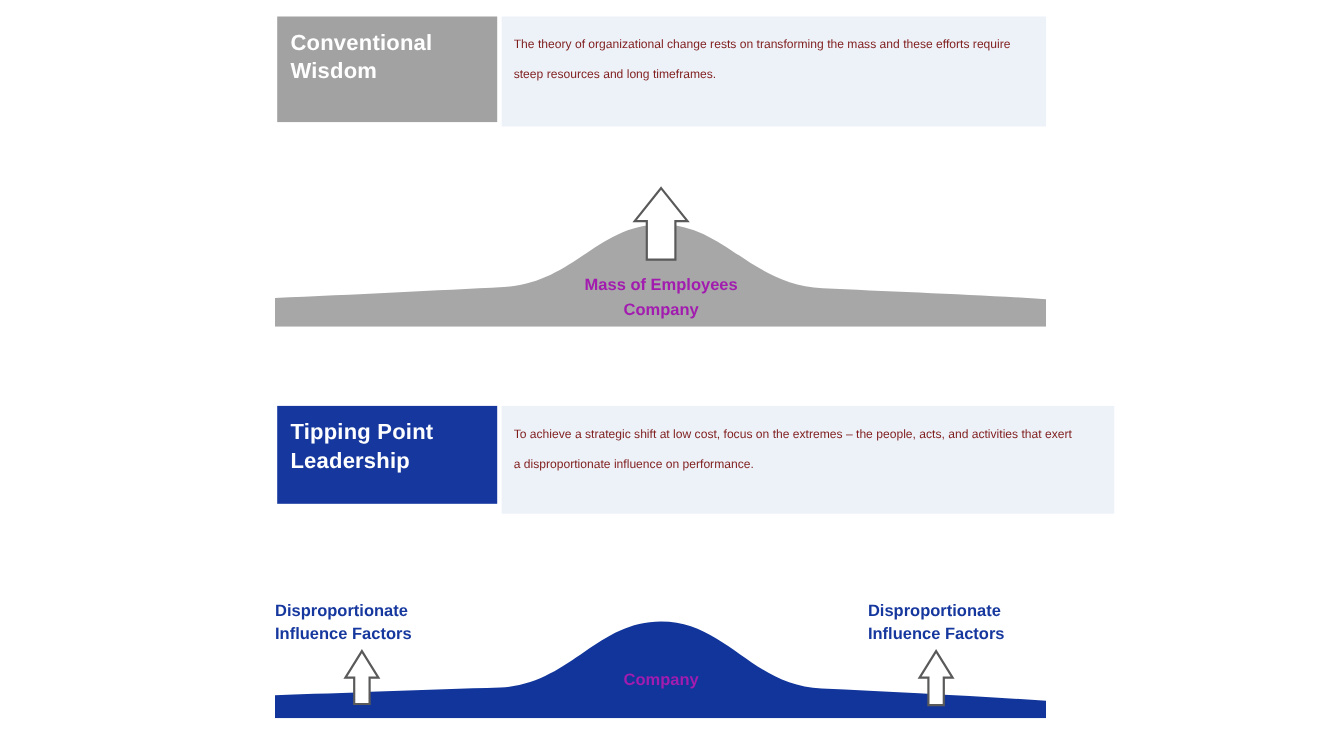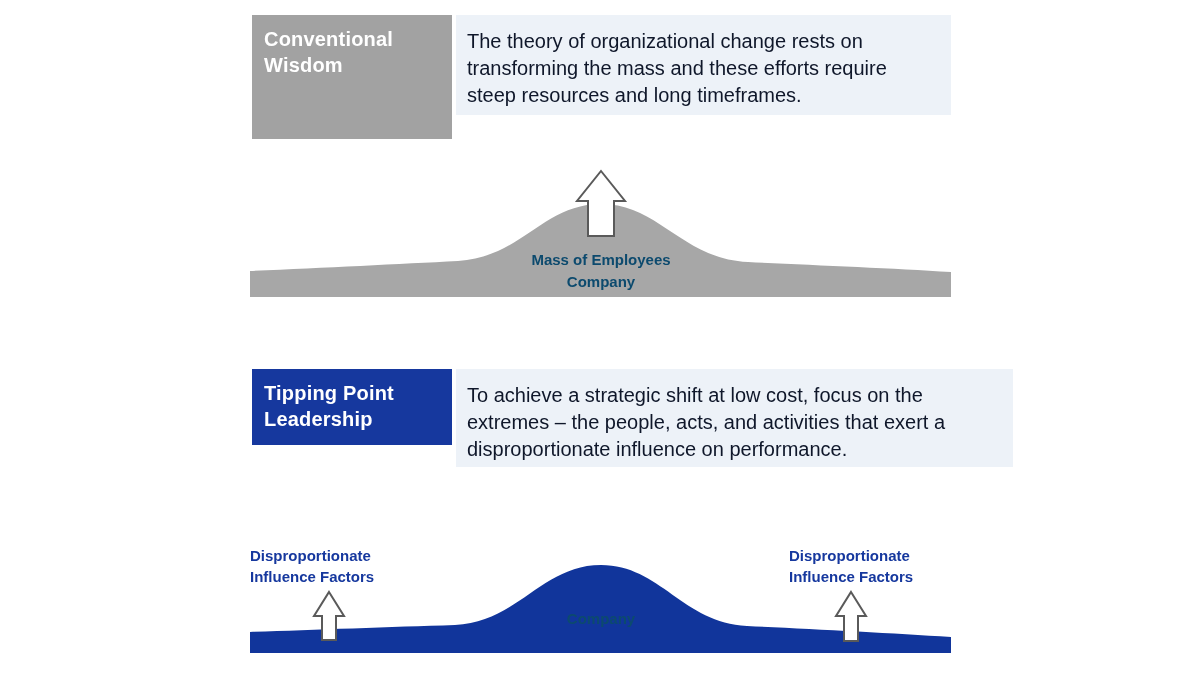--- a/index.html
+++ b/index.html
@@ -15,44 +15,44 @@
   
   .header-box{
     box-sizing:border-box;
     padding:11px 12px;
     color:#ffffff;
     font-size:20px;
     font-weight:bold;
     line-height:26px;
     letter-spacing:.2px;
   }
-  .header-box.gray{left:252px;top:15px;width:200px;height:124px;}
-  .header-box.blue{left:252px;top:369px;width:200px;height:76px;}
+  .header-box.gray{left:252px;top:15px;width:200px;height:96px;}
+  .header-box.blue{left:252px;top:369px;width:200px;height:89px;}
 
   
   .desc-panel{
     box-sizing:border-box;
     padding:13px 30px 12px 11px;
-    font-size:20px;
+    font-size:11px;
     line-height:27px;
-    color:#0f172a;
+    color:#7f1d1d;
   }
   .desc-panel.first{left:456px;top:15px;width:495px;height:100px;}
   .desc-panel.second{left:456px;top:369px;width:557px;height:98px;}
 
   
   svg{display:block;}
   .hill-svg-top{left:250px;top:168px;}
   .hill-svg-bottom{left:250px;top:540px;}
   .block-arrow{fill:#ffffff;stroke:#5a5a5a;stroke-width:2;stroke-linejoin:miter;}
 
   .hill-label{
     text-align:center;
     font-weight:bold;
-    color:#0c4a6e;
+    color:#a21caf;
     font-size:15px;
   }
   .mass-label{left:451px;top:249px;width:300px;line-height:22px;}
   .company-label{left:451px;top:610px;width:300px;line-height:18px;}
 
   .factor-label{
     text-align:left;
     font-weight:bold;
     font-size:15px;
     line-height:21px;

